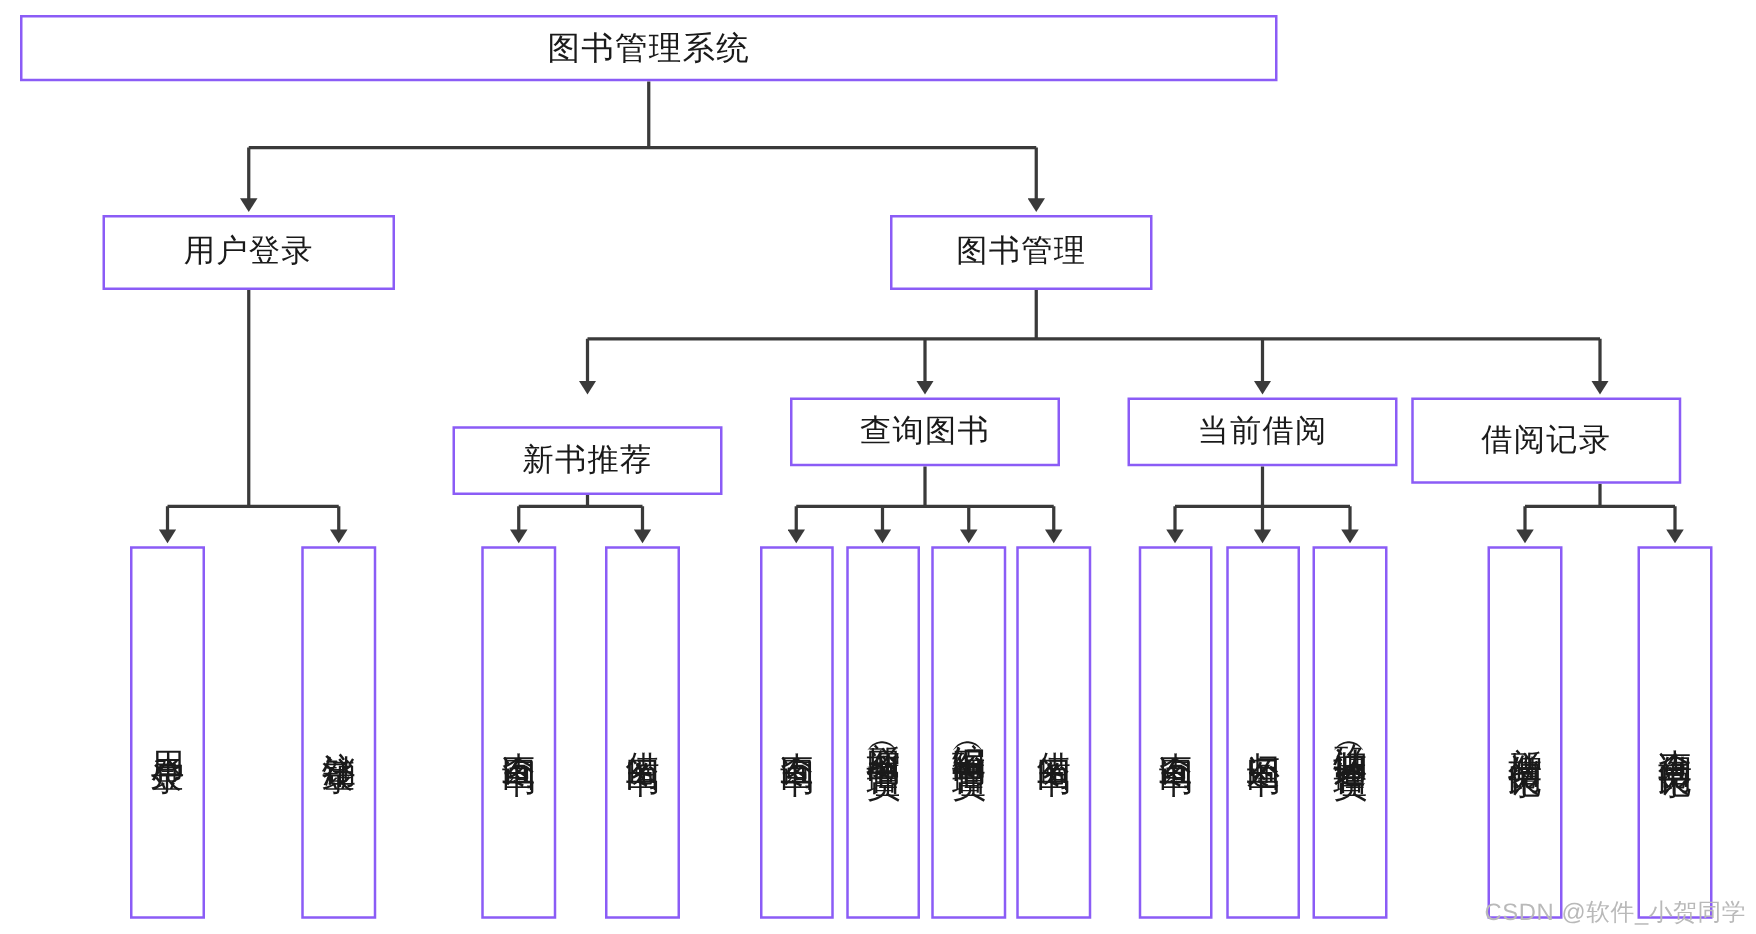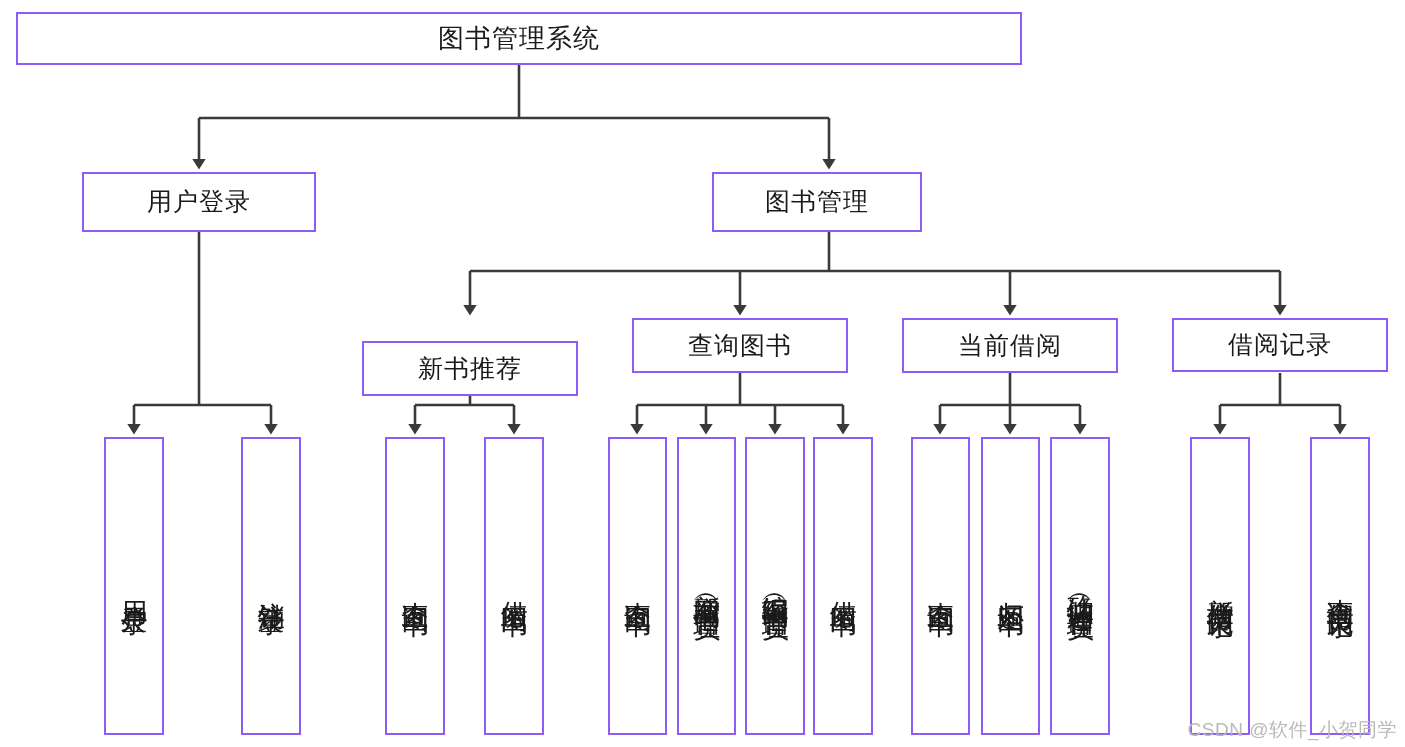--- a/index.html
+++ b/index.html
@@ -128,21 +128,21 @@
       </div>
       <div class="node horiz" style="left: 362px; top: 318px; width: 216px; height: 55px; margin-top: 23px;">
         <span class="lbl">新书推荐</span>
       </div>
       <div class="node horiz" style="left: 632px; top: 318px; width: 216px; height: 55px;">
         <span class="lbl">查询图书</span>
       </div>
       <div class="node horiz" style="left: 902px; top: 318px; width: 216px; height: 55px;">
         <span class="lbl">当前借阅</span>
       </div>
-      <div class="node horiz" style="left: 1172px; top: 318px; width: 216px; height: 54px;">
+      <div class="node horiz" style="left: 1129px; top: 318px; width: 216px; height: 69px;">
         <span class="lbl">借阅记录</span>
       </div>
       <div class="node leaf" style="left: 104px; top: 437px; width: 60px; height: 298px;">
         <span class="lbl">用户登录</span>
       </div>
       <div class="node leaf" style="left: 241px; top: 437px; width: 60px; height: 298px;">
         <span class="lbl">注销登录</span>
       </div>
       <div class="node leaf" style="left: 385px; top: 437px; width: 60px; height: 298px;">
         <span class="lbl">查询图书</span>

